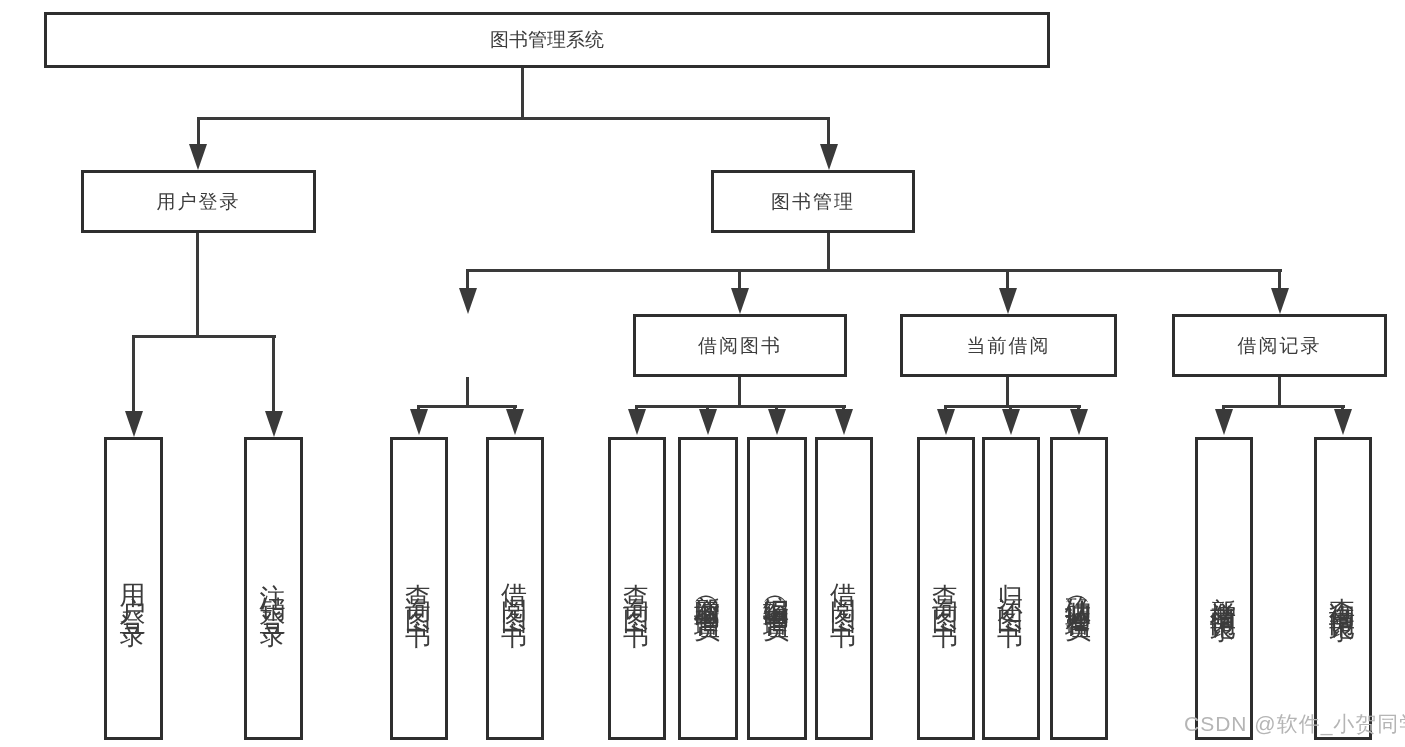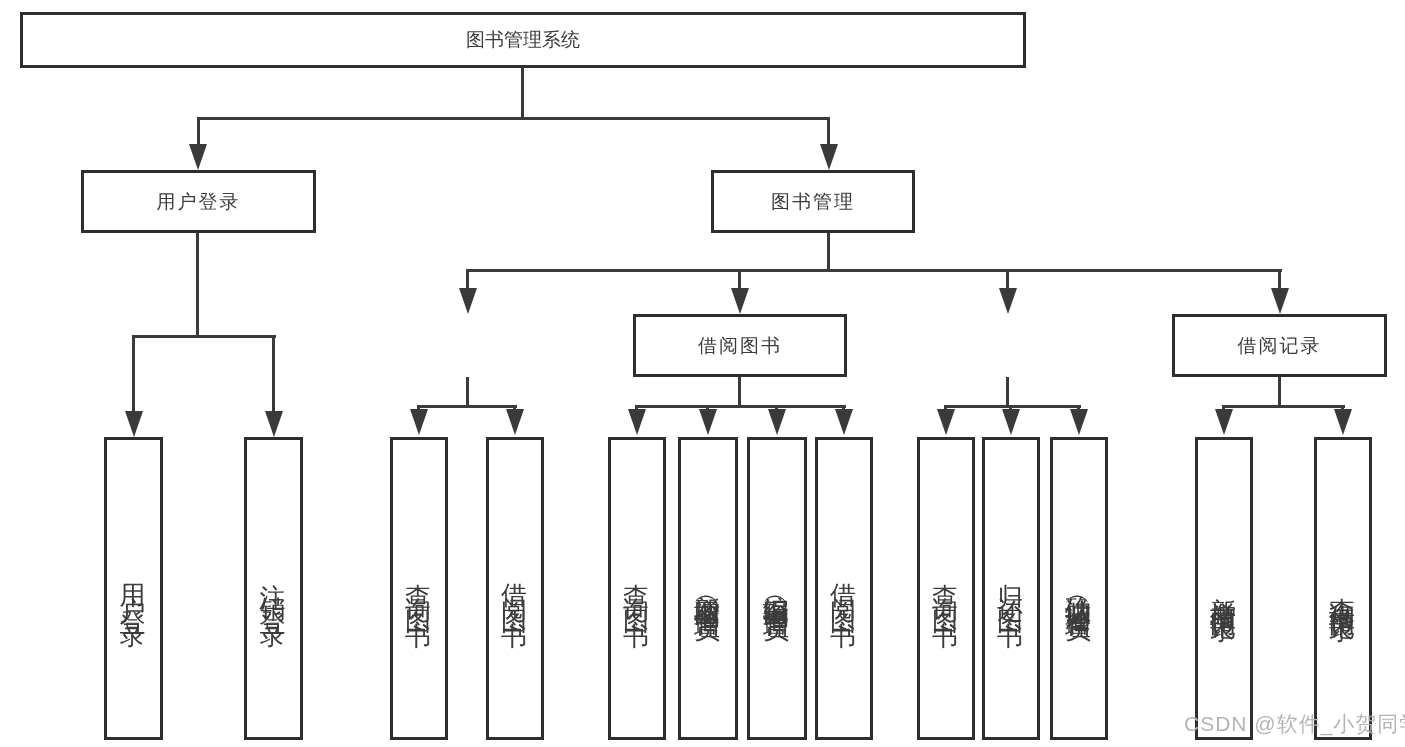--- a/index.html
+++ b/index.html
@@ -16,21 +16,21 @@
     position: absolute;
     background: #ffffff;
     border: 3px solid #2e2e2e;
     box-sizing: border-box;
     display: flex;
     align-items: center;
     justify-content: center;
     z-index: 2;
   }
   .hnode { font-size: 19px; letter-spacing: 2px; font-weight: 500; }
-  .root  { font-size: 19px; }
+  .root  { font-size: 19px; margin-left: 24px; }
   .vnode {
     writing-mode: vertical-rl;
     text-orientation: mixed;
     font-size: 26px;
     font-weight: 500;
   }
   .ls-4 { letter-spacing: 13px; }
   .ls-6 { letter-spacing: 4px;  }
   .ls-9 { letter-spacing: 3px;  }
   .vline, .hline { position: absolute; background: #3a3a3a; z-index: 1; }
@@ -91,20 +91,23 @@
   <div class="arrow" style="left:459px;  top:288px;"></div>
   <div class="vline" style="left:738px;  top:269px; height:21px;"></div>
   <div class="arrow" style="left:731px;  top:288px;"></div>
   <div class="vline" style="left:1006px; top:269px; height:21px;"></div>
   <div class="arrow" style="left:999px;  top:288px;"></div>
   <div class="vline" style="left:1278px; top:269px; height:21px;"></div>
   <div class="arrow" style="left:1271px; top:288px;"></div>
 
   <div class="box hnode" style="left:633px; top:314px; width:214px; height:63px;">
     <span>借阅图书</span>
+  </div>
+  <div class="box hnode" style="left:900px; top:314px; width:217px; height:63px;">
+    <span>当前借阅</span>
   </div>
   <div class="box hnode" style="left:1172px; top:314px; width:215px; height:63px;">
     <span>借阅记录</span>
   </div>
 
   <div class="vline" style="left:466px; top:377px; height:31px;"></div>
   <div class="hline" style="left:417px; top:405px; width:100px;"></div>
   <div class="vline" style="left:417px; top:405px; height:8px;"></div>
   <div class="arrow" style="left:410px; top:409px;"></div>
   <div class="vline" style="left:513px; top:405px; height:8px;"></div>

